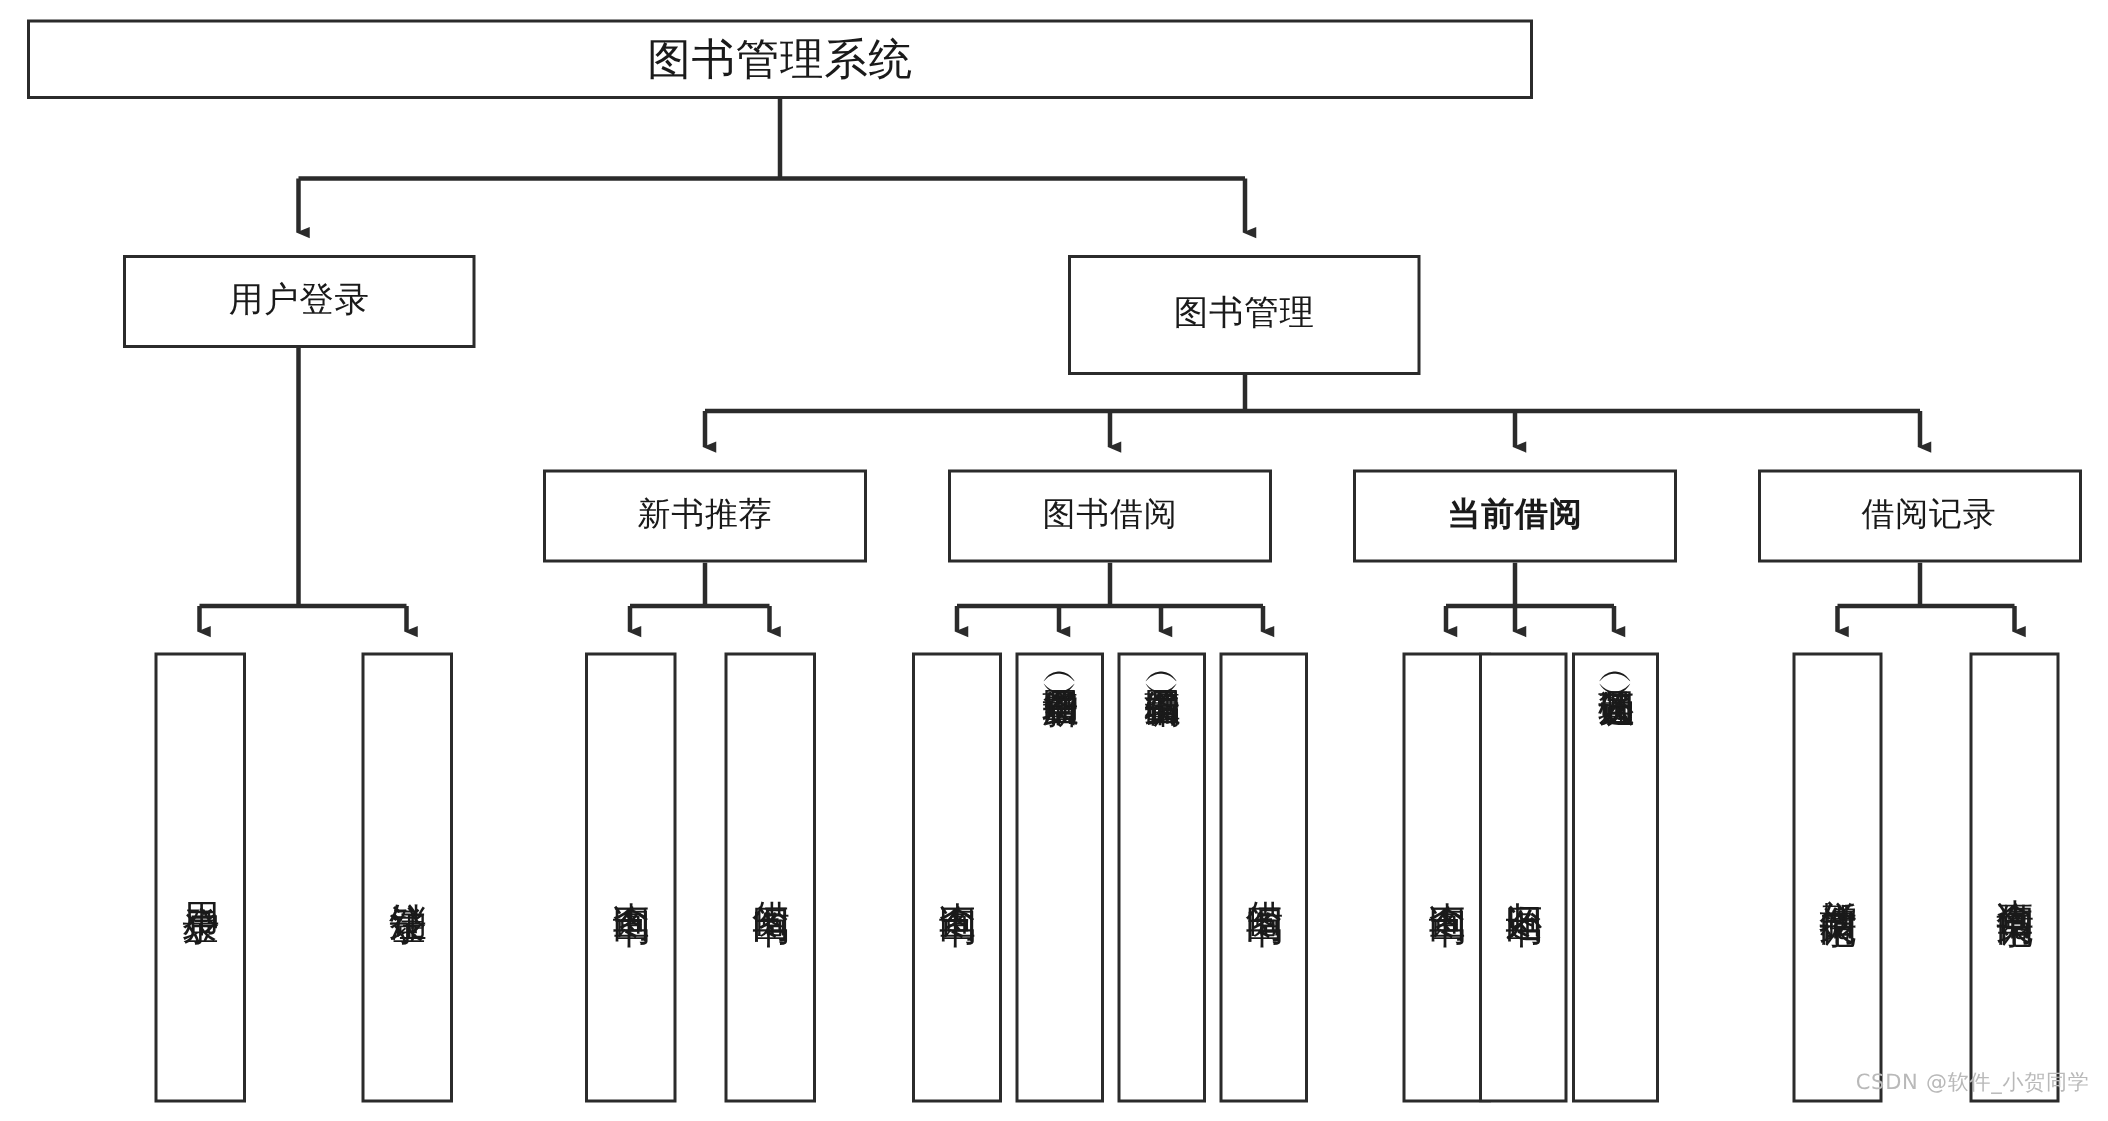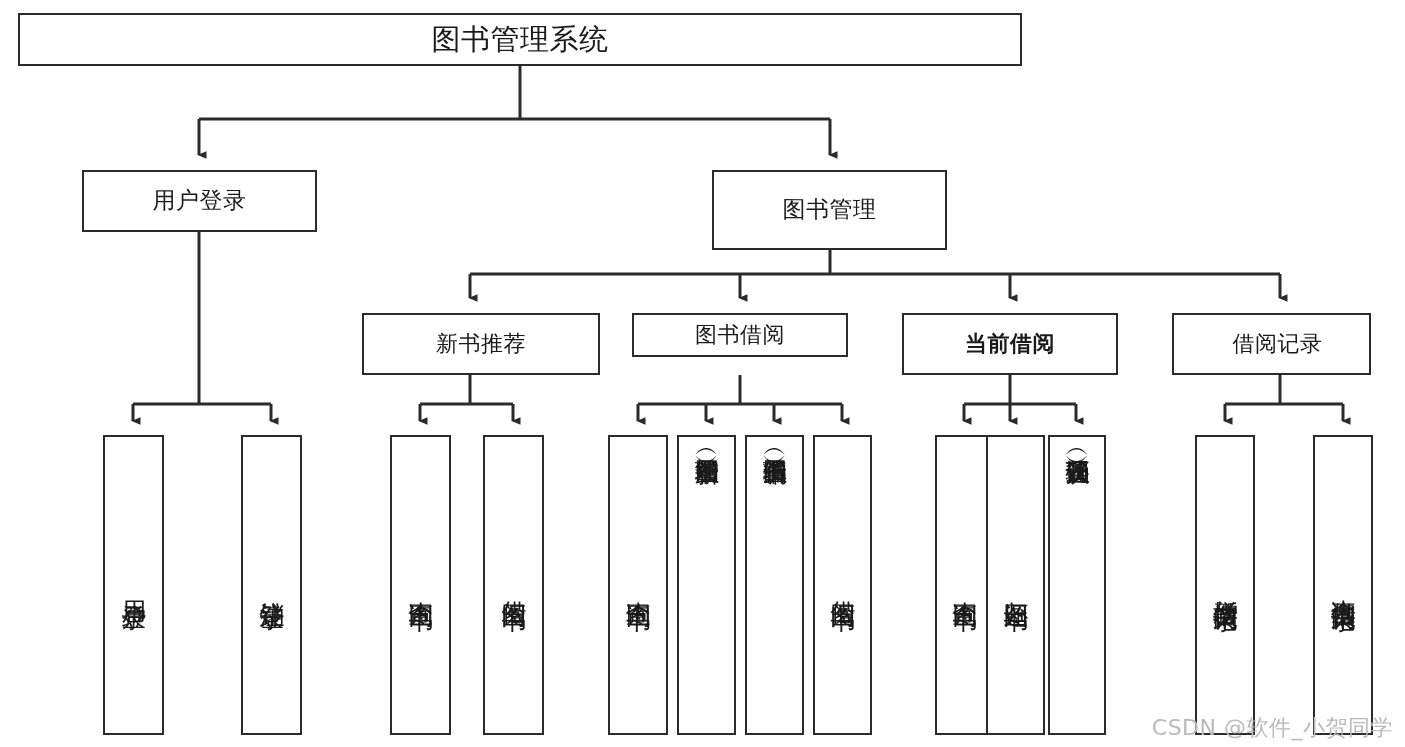--- a/index.html
+++ b/index.html
@@ -63,22 +63,22 @@
     font-size: 24px;
     letter-spacing: 0px;
   }
   .node.leaf.align-top {
     align-items: flex-start;
     padding-top: 4px;
   }
   #watermark {
     position: absolute;
     right: 12px;
-    bottom: 4px;
-    font-size: 22px;
+    bottom: 16px;
+    font-size: 14px;
     color: #b9b9b9;
     letter-spacing: 0.5px;
     z-index: 5;
     white-space: nowrap;
     font-family: "DejaVu Sans", "Liberation Sans", sans-serif;
   }
 </style>
 </head>
 <body>
 
@@ -139,30 +139,30 @@
     <span class="label">图书管理系统</span>
   </div>
 
   <div class="node level2" style="left:82px; top:170px; width:235px; height:62px;">
     <span class="label">用户登录</span>
   </div>
   <div class="node level2" style="left:712px; top:170px; width:235px; height:80px;text-align:center;">
     <span class="label">图书管理</span>
   </div>
 
-  <div class="node level3" style="left:362px; top:313px; width:238px; height:62px;">
+  <div class="node level3" style="left:362px; top:313px; width:216px; height:62px;">
     <span class="label">新书推荐</span>
   </div>
-  <div class="node level3" style="left:632px; top:313px; width:216px; height:44px;justify-content:center;">
+  <div class="node level3" style="left:632px; top:313px; width:216px; height:62px;justify-content:center;">
     <span class="label">图书借阅</span>
   </div>
   <div class="node level3" style="left:902px; top:313px; width:216px; height:62px;font-weight:bold;">
     <span class="label">当前借阅</span>
   </div>
-  <div class="node level3" style="left:1172px; top:313px; width:199px; height:62px;padding-left:12px;">
+  <div class="node level3" style="left:1172px; top:313px; width:216px; height:62px;padding-left:12px;">
     <span class="label">借阅记录</span>
   </div>
 
   <div class="node leaf" style="left:103px; top:435px; width:61px; height:300px;">
     <span class="label">用户登录</span>
   </div>
   <div class="node leaf" style="left:241px; top:435px; width:61px; height:300px;">
     <span class="label">注销登录</span>
   </div>
 

